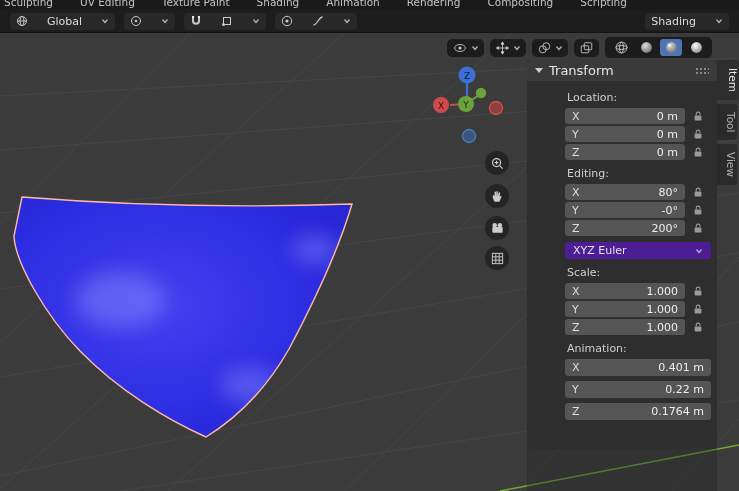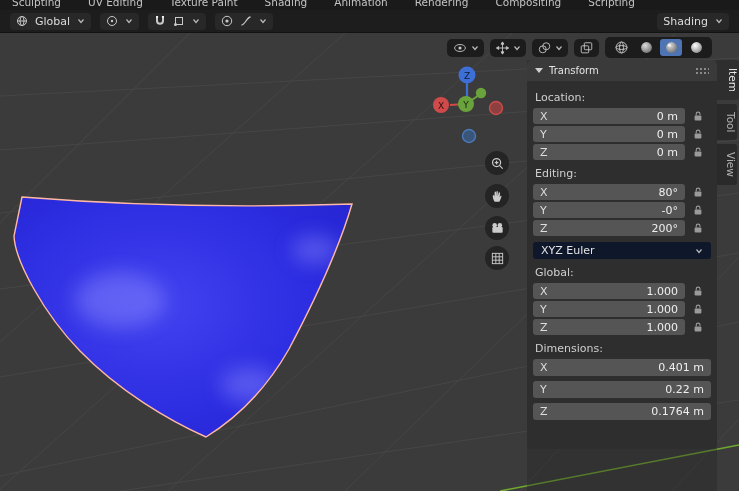--- a/index.html
+++ b/index.html
@@ -1,27 +1,27 @@
 <!DOCTYPE html>
 <html><head>
 <meta charset="utf-8">
 <style>
   html,body{margin:0;padding:0;background:#151515;}
   .app{position:relative;width:739px;height:491px;overflow:hidden;background:#3b3b3b;
        font-family:"DejaVu Sans","Liberation Sans",sans-serif;font-size:11px;color:#d4d4d4;}
 
   
   .workspace-bar{position:absolute;top:0;left:0;right:0;height:10px;background:#1a1a1a;
-                 overflow:hidden;z-index:10;display:flex;gap:27px;padding-left:12px;align-items:flex-start;}
+                 overflow:hidden;z-index:10;display:flex;gap:27px;padding-left:4px;align-items:flex-start;}
   .ws-tab{font-size:10.5px;color:#c3c3c3;white-space:nowrap;transform:translateY(-4px);}
 
   
   .tools-bar{position:absolute;top:10px;left:0;right:0;height:23px;background:#1d1d1d;z-index:10;
              display:flex;align-items:center;padding:0 10px;gap:9px;border-bottom:1px solid #131313;box-sizing:border-box;}
-  .ctl{display:flex;align-items:center;gap:7px;background:#282828;border-radius:4px;height:17px;
+  .ctl{display:flex;align-items:center;gap:19px;background:#282828;border-radius:4px;height:17px;
        padding:0 6px;color:#dcdcdc;}
   .spacer{flex:1;}
   .icon{display:block;}
 
   
   .scene{position:absolute;inset:0;z-index:0;}
   .nav-gizmo{position:absolute;left:425px;top:62px;z-index:2;}
   .vp-btn{position:absolute;left:485px;width:24px;height:24px;border-radius:50%;
           background:rgba(28,28,28,.72);display:flex;align-items:center;justify-content:center;z-index:2;}
   .vp-header{position:absolute;top:37px;right:27px;z-index:3;display:flex;gap:6px;align-items:center;}
@@ -31,31 +31,31 @@
   .shade-btn.active{background:#4f74b3;}
 
   
   .sidebar{position:absolute;top:60px;right:22px;width:190px;bottom:0;z-index:4;
            background:rgba(33,33,33,.35);}
   .panel{background:rgba(46,46,46,.96);border-radius:5px;padding-bottom:8px;}
   .panel-header{height:21px;background:#3a3a3a;border-radius:5px 5px 0 0;display:flex;
                 align-items:center;padding:0 8px;gap:6px;}
   .tri{width:0;height:0;border-left:4px solid transparent;border-right:4px solid transparent;
        border-top:5px solid #cfcfcf;}
-  .panel-title{color:#e4e4e4;font-size:10px;}
+  .panel-title{color:#e4e4e4;font-size:13px;}
   .grip{margin-left:auto;width:14px;height:8px;
         background-image:radial-gradient(circle,#8a8a8a 1px,transparent 1.3px);background-size:4px 4px;}
-  .panel-body{padding:3px 6px 16px 6px;}
+  .panel-body{padding:3px 6px 16px 6px;margin-left:32px;}
   .group-label{color:#cfcfcf;margin:7px 2px 4px;}
   .field-row{display:flex;align-items:center;margin-bottom:2px;}
   .num-field{flex:1;background:#555555;border-radius:3px;height:16px;display:flex;align-items:center;
              justify-content:space-between;padding:0 7px;color:#efefef;}
   .axis{color:#dedede;}
   .lock-wrap{width:26px;display:flex;justify-content:center;}
-  .dropdown{background:#0f172a;border-radius:3px;height:17px;display:flex;align-items:center;
+  .dropdown{background:#4c1d95;border-radius:3px;height:17px;display:flex;align-items:center;
             justify-content:space-between;padding:0 8px;margin:6px 0 2px;color:#e3e3e3;}
   .dim-row{margin-bottom:5px;}
   .dim-row .num-field{height:17px;}
 
   
   .tabstrip{position:absolute;top:60px;right:0;width:22px;bottom:0;z-index:5;
             display:flex;flex-direction:column;gap:4px;}
   .side-tab{writing-mode:vertical-rl;text-align:center;color:#b0b0b0;background:#2a2a2a;
             border-radius:0 3px 3px 0;padding:8px 0;width:20px;font-size:10.5px;}
   .side-tab.active{background:#2e2e2e;color:#e8e8e8;width:22px;}
@@ -387,21 +387,21 @@
             </span>
         </div>
 
         <div class="dropdown">
           <span>XYZ Euler</span>
           <svg width="8" height="6" viewBox="0 0 8 6">
               <path d="M1.5 1.5 L4 4.5 L6.5 1.5" fill="none" stroke="#b9b9b9" stroke-width="1.2"></path>
             </svg>
         </div>
 
-        <div class="group-label">Global:</div>
+        <div class="group-label">Scale:</div>
         <div class="field-row">
           <div class="num-field">
             <span class="axis">X</span>
             <span>1.000</span>
           </div>
           <span class="lock-wrap">
               <svg width="10" height="11" viewBox="0 0 10 11">
                 <path d="M3.2 4.6 V3 a1.9 1.9 0 0 1 3.8 0 v1" fill="none" stroke="#9a9a9a" stroke-width="1.1"></path>
                 <rect x="1.6" y="4.6" width="6.8" height="5" rx="1" fill="#9a9a9a"></rect>
               </svg>
@@ -425,21 +425,21 @@
             <span>1.000</span>
           </div>
           <span class="lock-wrap">
               <svg width="10" height="11" viewBox="0 0 10 11">
                 <path d="M3.2 4.6 V3 a1.9 1.9 0 0 1 3.8 0 v1" fill="none" stroke="#9a9a9a" stroke-width="1.1"></path>
                 <rect x="1.6" y="4.6" width="6.8" height="5" rx="1" fill="#9a9a9a"></rect>
               </svg>
             </span>
         </div>
 
-        <div class="group-label">Dimensions:</div>
+        <div class="group-label">Animation:</div>
         <div class="field-row dim-row">
           <div class="num-field">
             <span class="axis">X</span>
             <span>0.401 m</span>
           </div>
         </div>
         <div class="field-row dim-row">
           <div class="num-field">
             <span class="axis">Y</span>
             <span>0.22 m</span>

